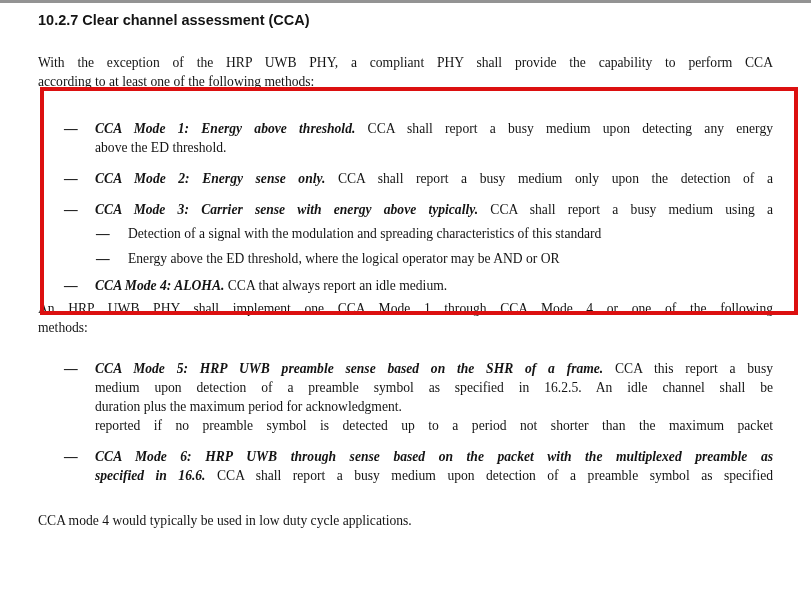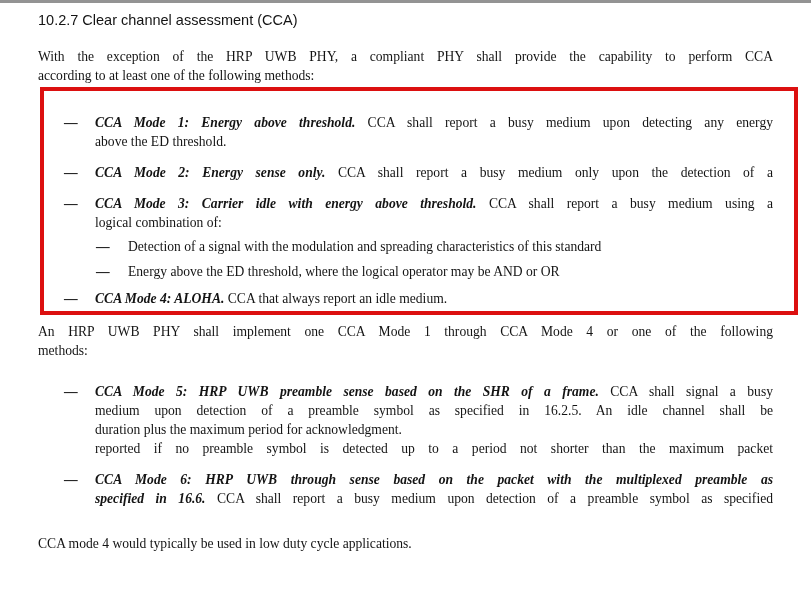--- a/index.html
+++ b/index.html
@@ -7,37 +7,37 @@
     width:811px; height:598px;
     position:relative; overflow:hidden;
     background:#ffffff;
     font-family:"Liberation Serif","DejaVu Serif",serif;
     font-size:13.6px; color:#141414;
   }
   .top-edge { width:100%; height:3px; background:#939393; }
   .doc { padding:0 38px; }
   .heading {
     font-family:"Liberation Sans","DejaVu Sans",sans-serif;
-    font-weight:normal; font-size:14.5px; line-height:18px;
+    font-weight:bold; font-size:14.5px; line-height:18px;
     margin:8px 0 0 0;
   }
   .tline { line-height:19px; text-align:justify; text-align-last:justify; text-justify:inter-word; }
   .tline.lastline { text-align-last:left; }
   .it { font-style:italic;font-weight:bold; }
-  .p-intro { margin-top:18px; }
+  .p-intro { margin-top:24px; }
   .list-1 { margin-top:28px; }
   .list-2 { margin-top:22px; }
   .item { position:relative; padding-left:57px; margin-top:12px; }
   .list-1 > .item:first-child, .list-2 > .item:first-child { margin-top:0; }
   .item.after-subs { margin-top:8px; }
   .subitem { position:relative; padding-left:90px; margin-top:6px; }
   .subitem.first { margin-top:5px; }
   .dash { position:absolute; left:26px; top:0; font-weight:bold; line-height:19px; }
   .subitem .dash { left:58px; }
-  .p-hrp { margin-top:14px; }
+  .p-hrp { margin-top:4px; }
   .p-closing { margin-top:26px; }
   .annotation {
     position:absolute; left:40px; top:85px; width:758px; height:228px;
     border:4px solid #dc1010; box-sizing:border-box;
     pointer-events:none; background:transparent;
   }
 </style>
 </head>
 <body>
 
@@ -65,22 +65,21 @@
     <div class="item">
       <span class="dash">—</span>
       <div>
           <div class="tline"><span class="it">CCA Mode 2: Energy sense only.</span><span> CCA shall report a busy medium only upon the detection of a</span></div>
         </div>
     </div>
 
     <div class="item">
       <span class="dash">—</span>
       <div>
-          <div class="tline"><span class="it">CCA Mode 3: Carrier idle with energy above threshold.</span><span> CCA shall report a busy medium using a</span></div>
-          <div class="tline lastline"><span>logical combination of:</span></div>
+          <div class="tline"><span class="it">CCA Mode 3: Carrier sense with energy above typically.</span><span> CCA shall report a busy medium using a</span></div>
         </div>
     </div>
 
     <div class="subitem first">
       <span class="dash">—</span>
       <div>
           <div class="tline lastline"><span>Detection of a signal with the modulation and spreading characteristics of this standard</span></div>
         </div>
     </div>
 
@@ -103,21 +102,21 @@
   <div class="p-hrp">
       <div class="tline"><span>An HRP UWB PHY shall implement one CCA Mode 1 through CCA Mode 4 or one of the following</span></div>
       <div class="tline lastline"><span>methods:</span></div>
     </div>
 
   <div class="list-2">
 
     <div class="item">
       <span class="dash">—</span>
       <div>
-          <div class="tline"><span class="it">CCA Mode 5: HRP UWB preamble sense based on the SHR of a frame.</span><span> CCA shall signal a busy</span></div>
+          <div class="tline"><span class="it">CCA Mode 5: HRP UWB preamble sense based on the SHR of a frame.</span><span> CCA this report a busy</span></div>
           <div class="tline"><span>medium upon detection of a preamble symbol as specified in 16.2.5. An idle channel shall be</span></div>
           <div class="tline lastline"><span>duration plus the maximum period for acknowledgment.</span></div>
           <div class="tline"><span>reported if no preamble symbol is detected up to a period not shorter than the maximum packet</span></div>
         </div>
     </div>
 
     <div class="item">
       <span class="dash">—</span>
       <div>
           <div class="tline"><span class="it">CCA Mode 6: HRP UWB through sense based on the packet with the multiplexed preamble as</span></div>

